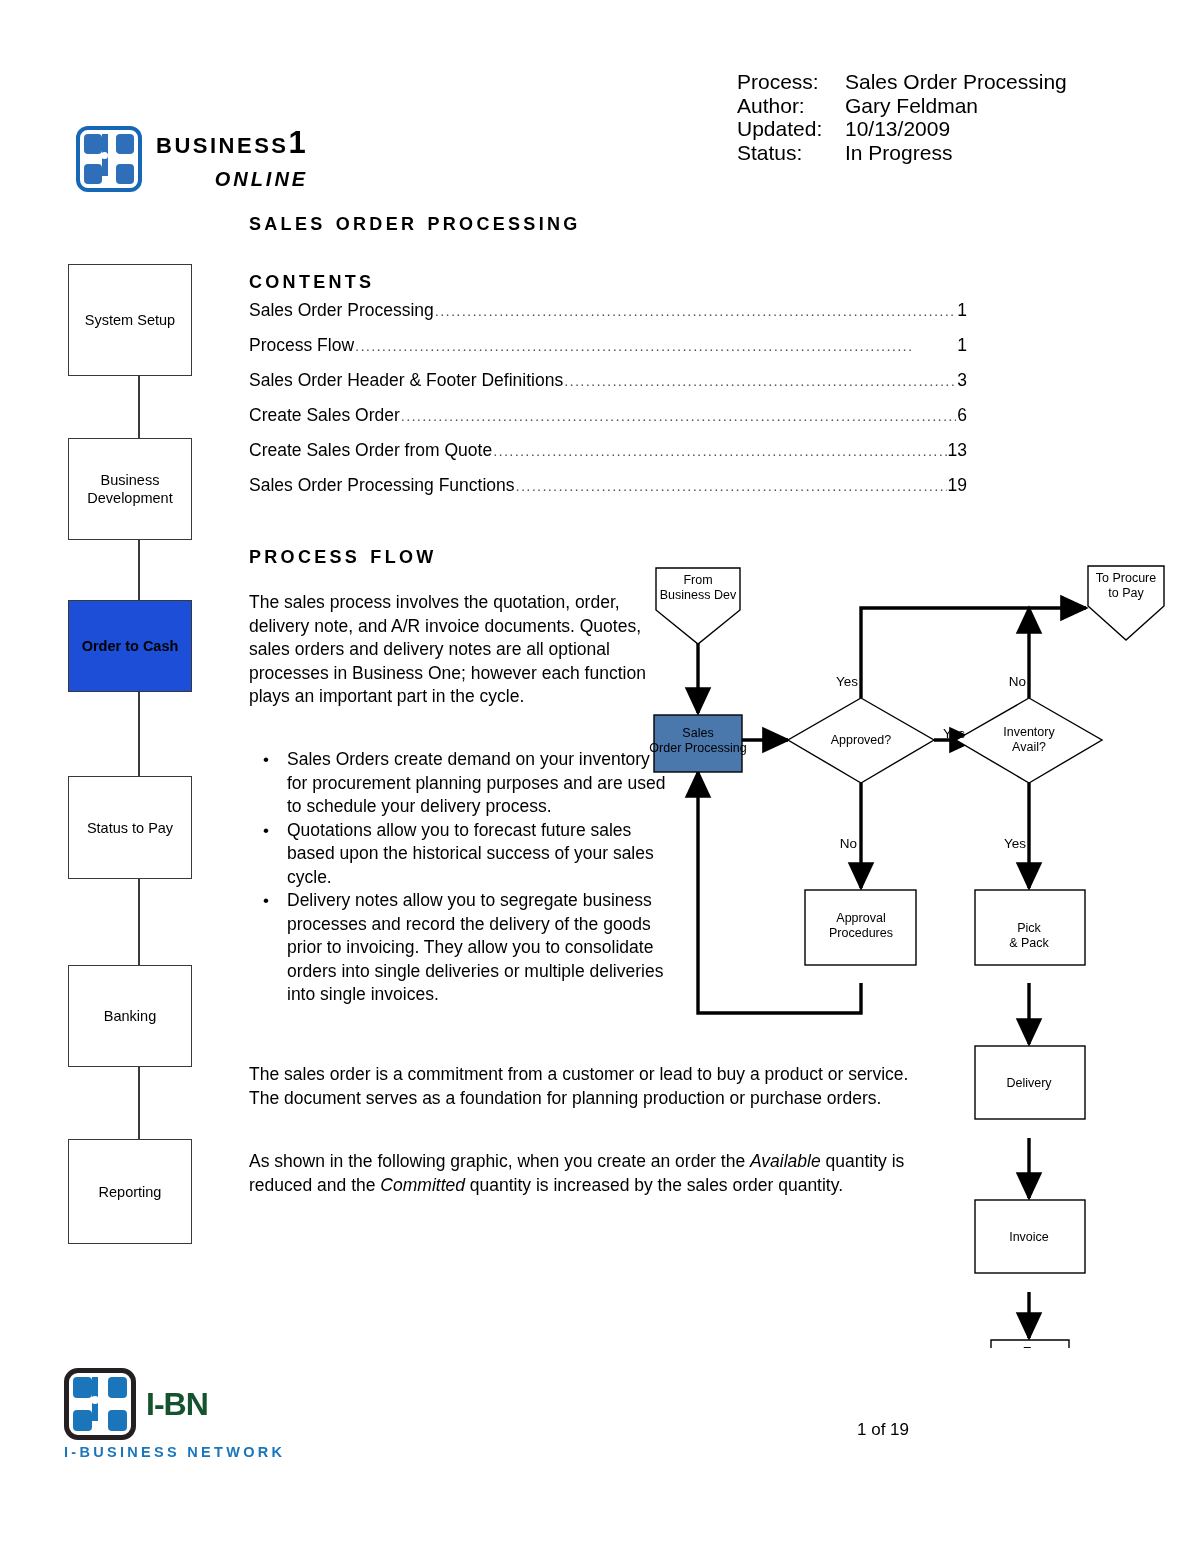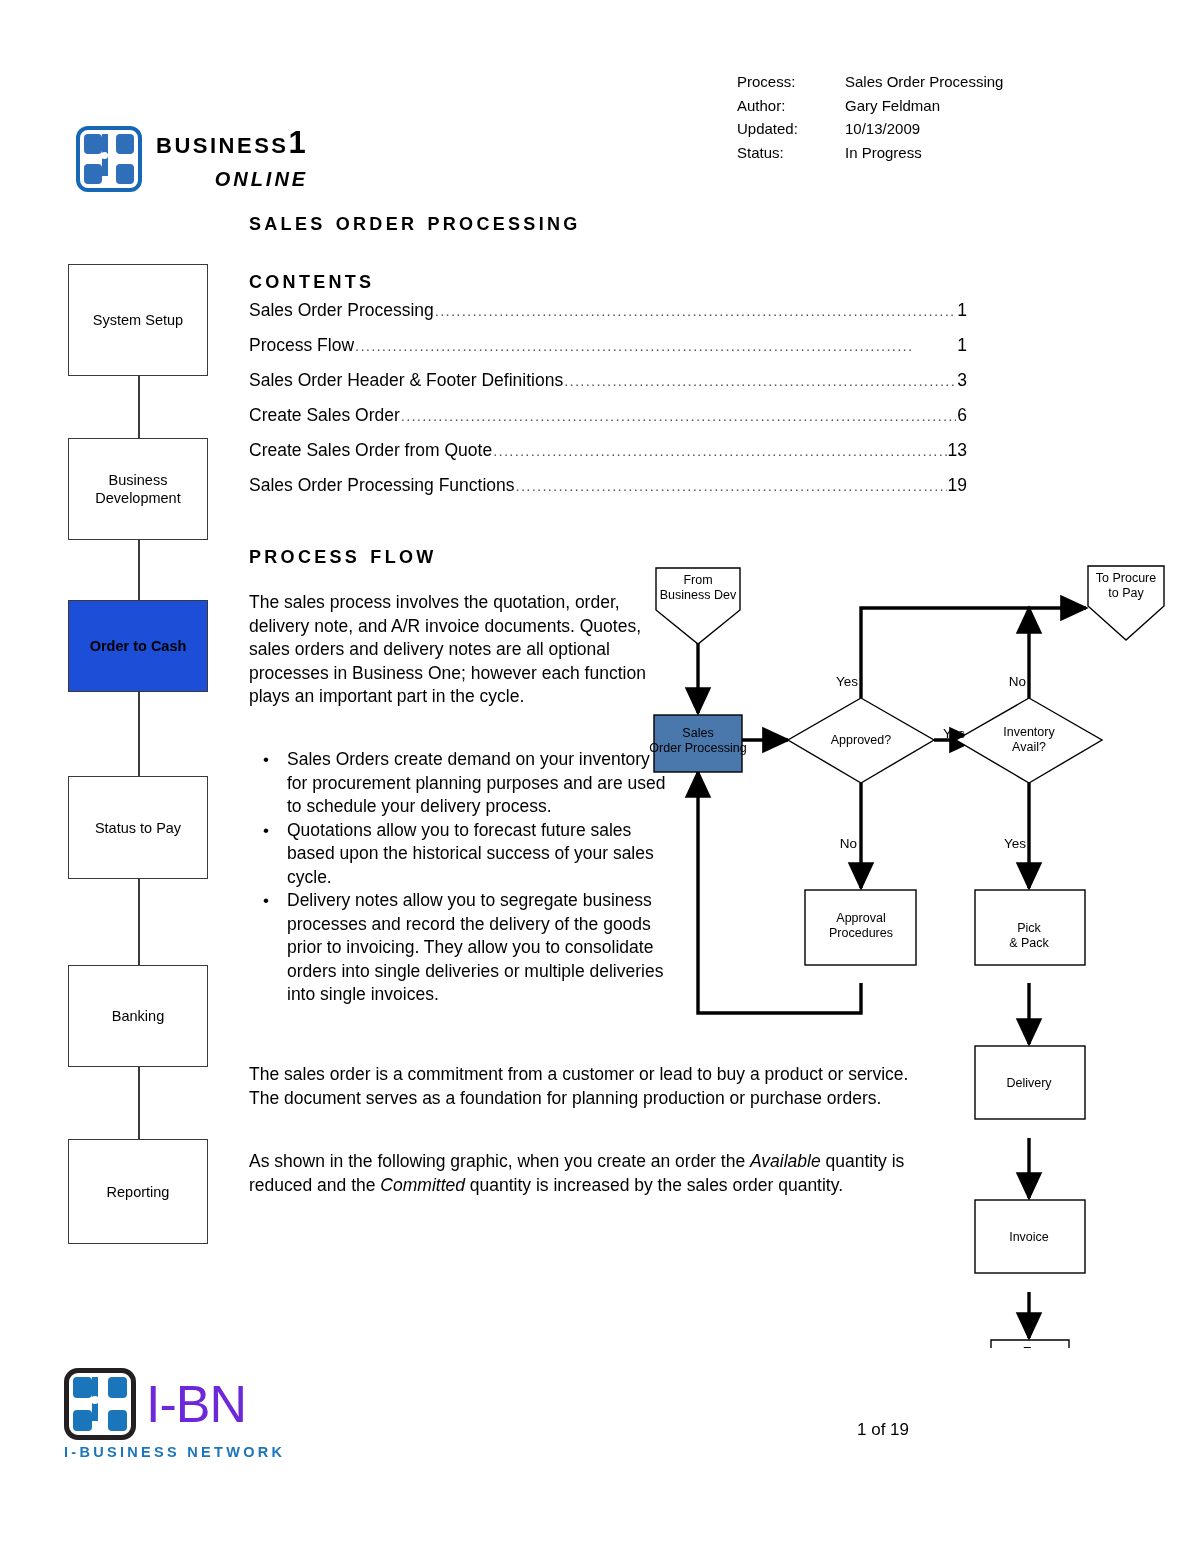--- a/index.html
+++ b/index.html
@@ -25,21 +25,21 @@
   .logo-mark .bar { position:absolute; left:22px; top:4px; width:6px; height:42px; background:#2f6fba; }
   .logo-mark .dot { position:absolute; width:7px; height:7px; background:#fff; border-radius:50%;
                     left:21px; top:22px; box-shadow:10px 0 0 #fff; }
   .logo-words { line-height:1; }
   .logo-l1 { font-size:31px; font-weight:bold; letter-spacing:2.5px; font-stretch:expanded;
              font-variant:small-caps; text-transform:lowercase; }
   .logo-l1::first-letter { font-size:31px; }
   .logo-l2 { font-size:29px; font-style:italic; font-weight:bold; letter-spacing:3px;
              font-variant:small-caps; text-transform:lowercase; text-align:right; margin-top:4px; }
 
-  .hdr-meta { position:absolute; left:737px; top:70px; font-size:15px; line-height:23.5px; }
+  .hdr-meta { position:absolute; left:737px; top:70px; font-size:21px; line-height:23.5px; }
   .hdr-meta table { border-collapse:collapse; }
   .hdr-meta td { padding:0; vertical-align:top; }
   .hdr-meta td.k { width:108px; }
 
   
   .h1 { position:absolute; font-size:25px; font-weight:bold; letter-spacing:3.3px;
         font-variant:small-caps; text-transform:lowercase; }
   .h1.title { left:249px; top:207px; }
   .h1.contents { left:249px; top:265px; }
   .h1.flow { left:249px; top:540px; }
@@ -47,21 +47,21 @@
   
   .toc { position:absolute; left:249px; top:300px; width:718px; font-size:17.5px; }
   .toc-row { display:flex; align-items:baseline; height:35px; }
   .toc-label { white-space:nowrap; }
   .toc-dots { flex:1; overflow:hidden; white-space:nowrap; color:#555;
               font-size:15px; letter-spacing:1.2px; margin:0 1px; }
   .toc-page { white-space:nowrap; }
 
   
   .sidebar { position:absolute; left:68px; top:264px; width:142px; }
-  .sb-box { width:140px; box-sizing:border-box; border:1.4px solid #3a3a3a; background:#fff;
+  .sb-box { width:124px; box-sizing:border-box; border:1.4px solid #3a3a3a; background:#fff;
             display:flex; align-items:center; justify-content:center; text-align:center;
             font-size:14.5px; line-height:18px; }
   .sb-box.active { background:#1d4ed8; font-weight:bold; }
   .sb-link { width:1.6px; background:#3a3a3a; margin:0 auto; }
 
   
   .copy { position:absolute; font-size:17.5px; line-height:23.5px; }
   .p1 { left:249px; top:591px; width:408px; }
   .bullets { position:absolute; left:249px; top:748px; width:420px; font-size:17.5px; line-height:23.5px; }
   .bullets ul { margin:0; padding:0 0 0 38px; list-style:none; }
@@ -82,21 +82,21 @@
   .ibn-mark { width:62px; height:62px; border:5px solid #241f20; border-radius:14px;
               background:#fff; position:relative; flex:none; }
   .ibn-mark .q { position:absolute; background:#1b75bb; border-radius:4px; }
   .ibn-mark .q1 { left:4px;  top:4px;  width:19px; height:21px; }
   .ibn-mark .q2 { right:4px; top:4px;  width:19px; height:21px; }
   .ibn-mark .q3 { left:4px;  bottom:4px;width:19px; height:21px; }
   .ibn-mark .q4 { right:4px; bottom:4px;width:19px; height:21px; }
   .ibn-mark .bar{ position:absolute; left:23px; top:4px; width:6px; height:44px; background:#1b75bb; }
   .ibn-mark .dot{ position:absolute; width:8px; height:8px; background:#fff; border-radius:50%;
                   left:22px; top:23px; box-shadow:11px 0 0 #fff; }
-  .ibn-word { font-size:52px; font-weight:normal; letter-spacing:-1px; color:#6d28d9; line-height:1; }
+  .ibn-word { font-size:32px; font-weight:bold; letter-spacing:-1px; color:#14532d; line-height:1; }
   .ibn-tag { margin-top:4px; font-size:14.5px; font-weight:bold; letter-spacing:3.3px; color:#1b75bb; }
   .page-num { position:absolute; left:857px; top:1420px; font-size:17px; }
 </style>
 </head>
 <body>
 
 <div class="page">
 
   <div class="hdr-logo">
     <div class="logo-mark">

